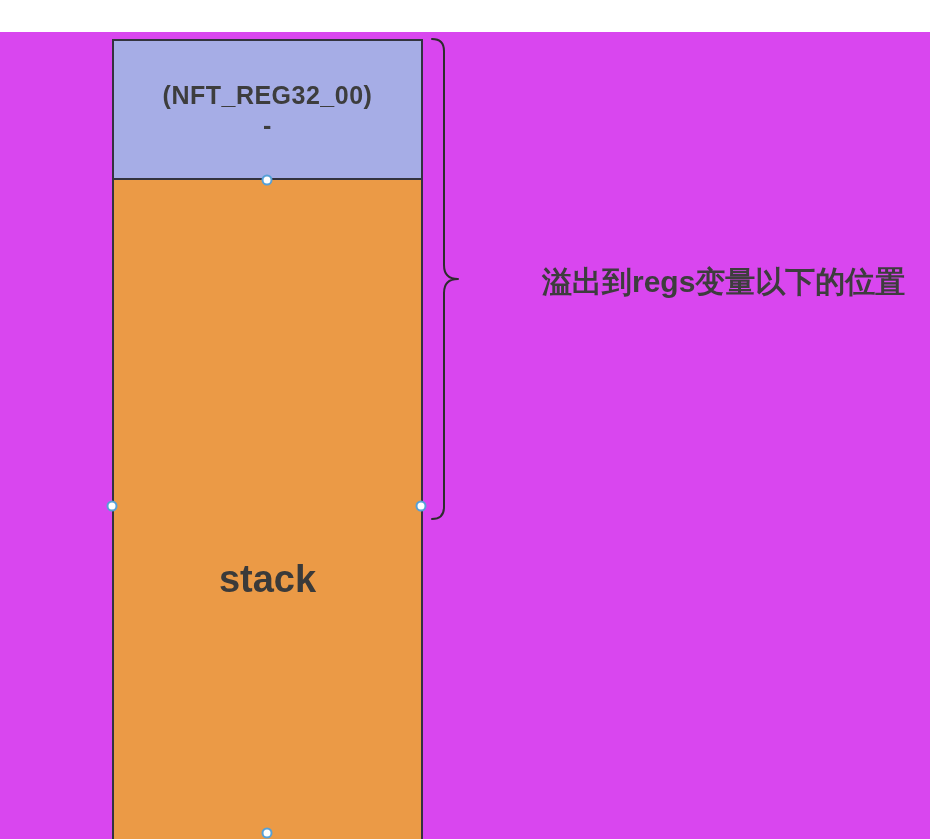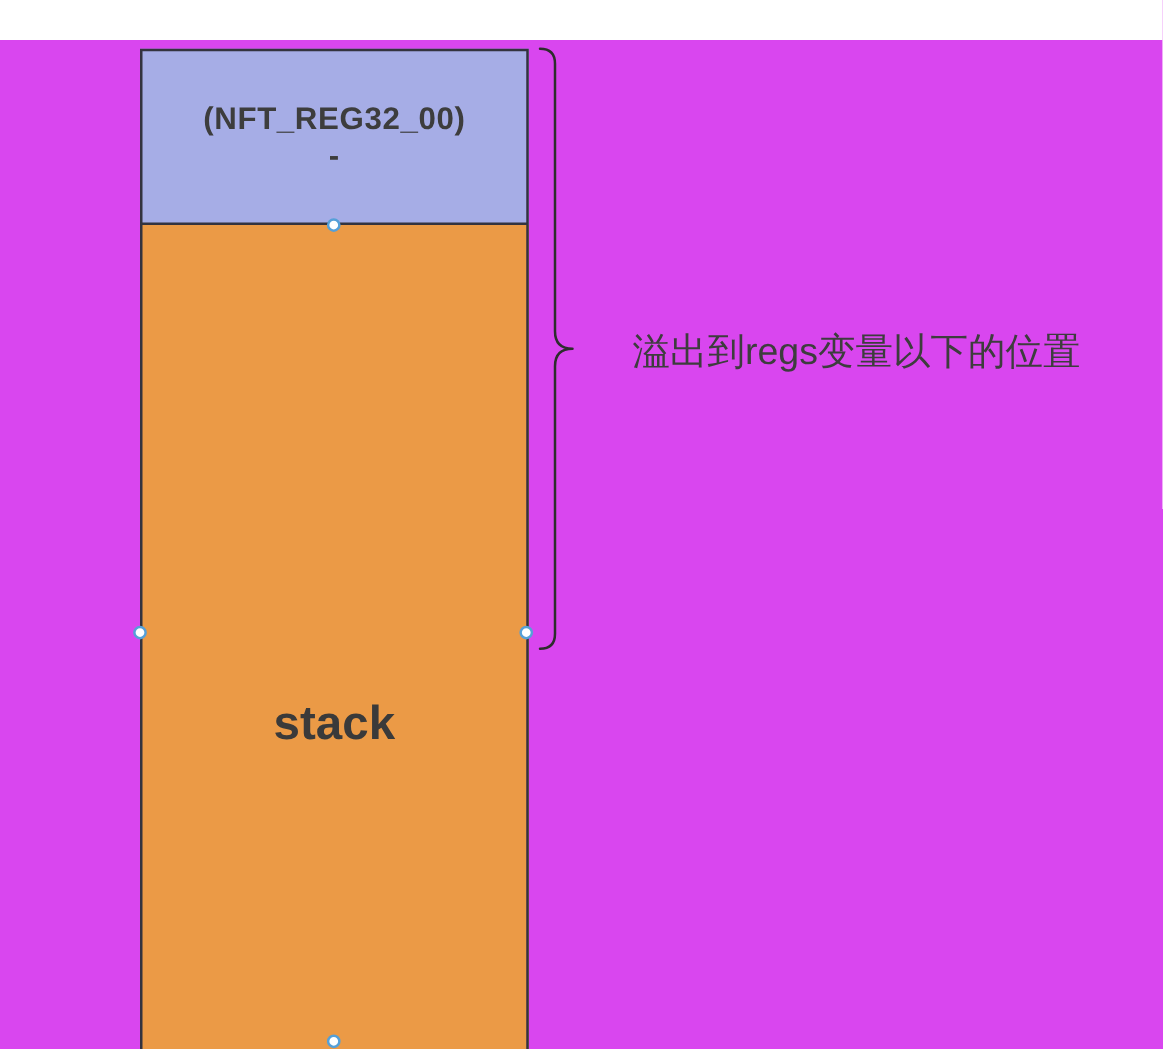--- a/index.html
+++ b/index.html
@@ -62,26 +62,26 @@
   .brace-svg {
     position: absolute;
     left: 428px;
     top: 3px;
     width: 34px;
     height: 490px;
   }
 
   .annotation {
     position: absolute;
-    left: 506px;
+    left: 542px;
     top: 230px;
     height: 40px;
     line-height: 40px;
     font-size: 30px;
-    font-weight: normal;
+    font-weight: bold;
     white-space: nowrap;
   }
 </style>
 </head>
 <body>
 
 <div class="canvas" style="background: #d946ef; margin-top: 32px;">
 
   <div class="block block-regs" style="background: rgb(166, 173, 230); border-color: rgb(51, 51, 63); color: rgb(61, 61, 61);">
     <div class="block-text">

